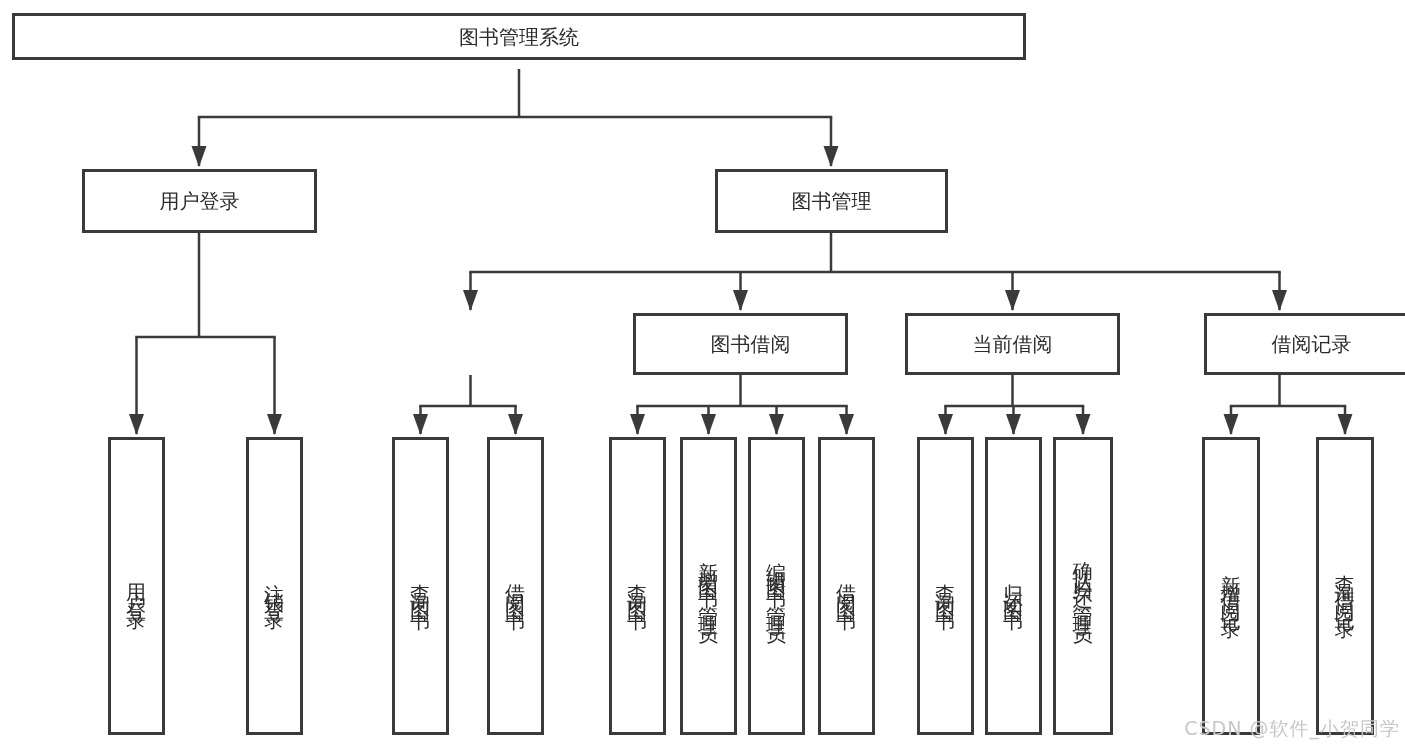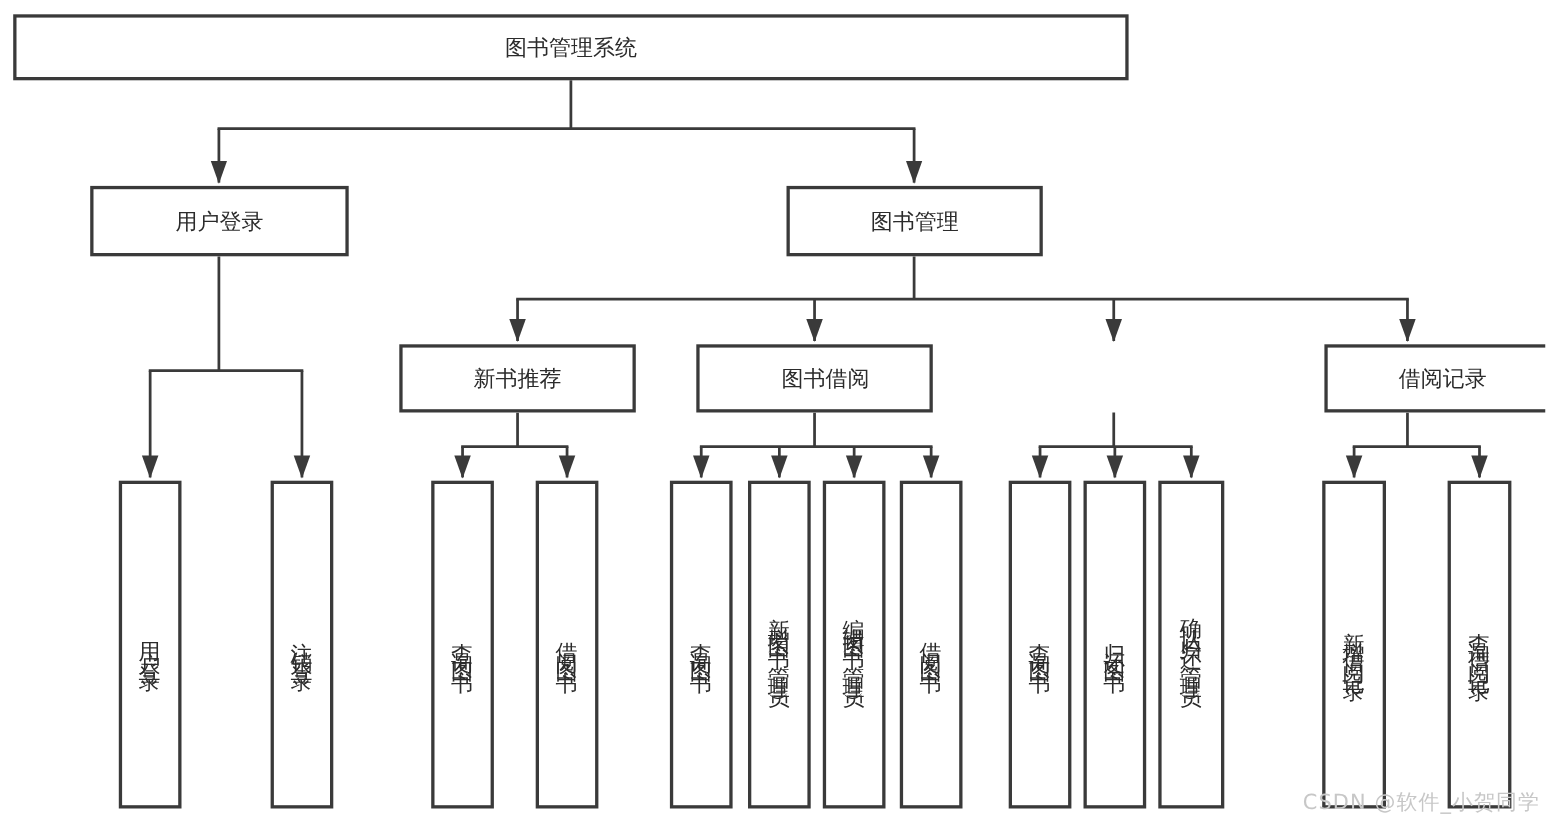--- a/index.html
+++ b/index.html
@@ -109,36 +109,36 @@
     </g>
 
     <g>
       <line x1="1279.5" y1="375" x2="1279.5" y2="406"></line>
       <line x1="1229.75" y1="406" x2="1346.25" y2="406"></line>
       <line x1="1231" y1="406" x2="1231" y2="434" marker-end="url(#arrow)"></line>
       <line x1="1345" y1="406" x2="1345" y2="434" marker-end="url(#arrow)"></line>
     </g>
   </svg>
 
-  <div class="box" style="left:12px;top:13px;width:1014px;height:60px;">
+  <div class="box" style="left:12px;top:13px;width:1014px;height:47px;">
     <span>图书管理系统</span>
   </div>
 
   <div class="box" style="left:82px;top:169px;width:235px;height:64px;">
     <span>用户登录</span>
   </div>
   <div class="box" style="left:715px;top:169px;width:233px;height:64px;text-align:center;">
     <span>图书管理</span>
   </div>
 
-  <div class="box" style="left:363px;top:313px;width:215px;height:62px;">
-    <span>新书推荐</span>
-  </div>
   <div class="box" style="left:633px;top:313px;width:215px;height:62px;padding-left:20px;">
     <span>图书借阅</span>
+  </div>
+  <div class="box" style="left:905px;top:313px;width:215px;height:62px;">
+    <span>当前借阅</span>
   </div>
   <div class="box" style="left:1204px;top:313px;width:215px;height:62px;">
     <span>借阅记录</span>
   </div>
 
   <div class="box vbox" style="left:108px;top:437px;width:57px;height:298px;">
     <span>用户登录</span>
   </div>
   <div class="box vbox" style="left:246px;top:437px;width:57px;height:298px;">
     <span>注销登录</span>

